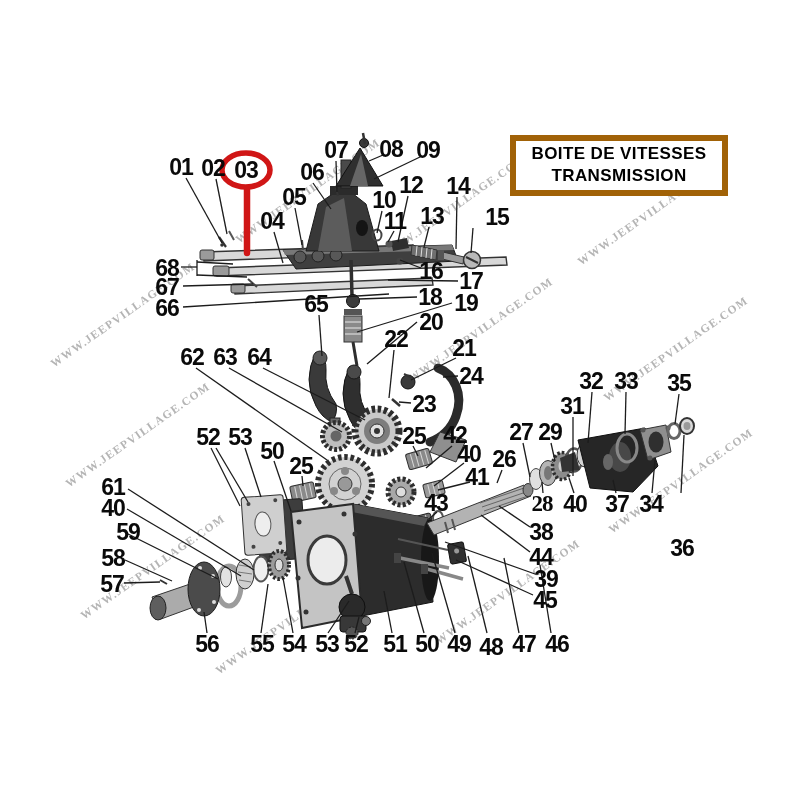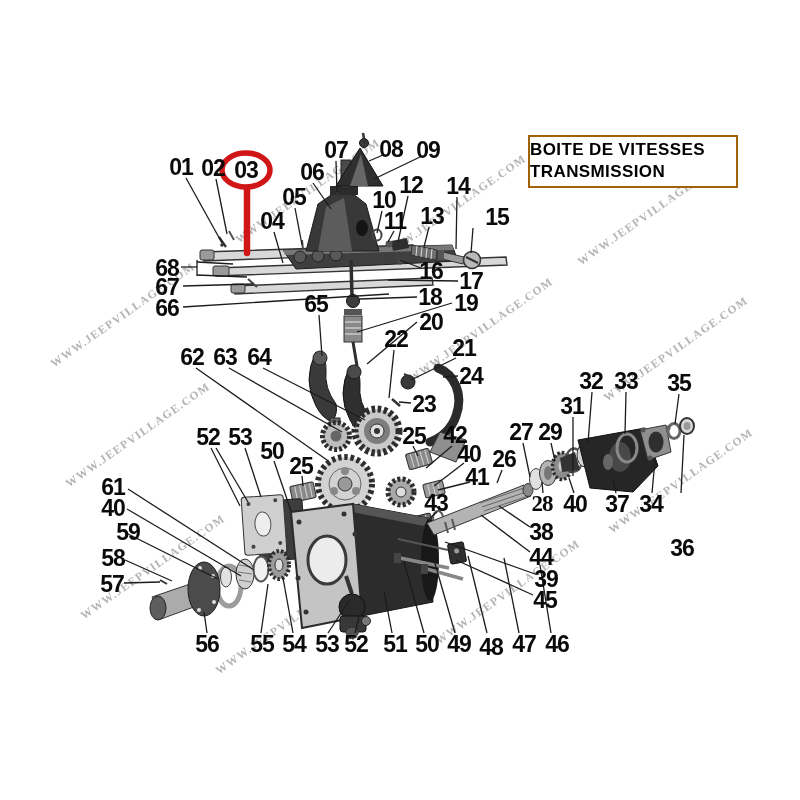--- a/index.html
+++ b/index.html
@@ -5,22 +5,22 @@
   html,body{margin:0;padding:0;background:#fff;}
   #stage{position:relative;width:800px;height:800px;background:#ffffff;overflow:hidden;
          font-family:"Liberation Sans",sans-serif;}
   #art{position:absolute;left:0;top:0;}
   .wm{font:bold 11.5px "Liberation Serif",serif;letter-spacing:1.3px;opacity:.85;}
   .leader{stroke:#1c1c1c;stroke-width:1.3;fill:none;}
   #labels{position:absolute;left:0;top:0;width:800px;height:800px;pointer-events:none;}
   .lbl{position:absolute;transform:translate(-50%,-50%);
        font:bold 23px "Liberation Sans",sans-serif;color:#0a0a0a;
        letter-spacing:-1px;white-space:nowrap;}
-  #title-box{position:absolute;left:528px;top:135px;width:206px;
-             border:2px solid #a16207;background:#fff;text-align:left;
+  #title-box{position:absolute;left:510px;top:135px;width:206px;
+             border:6px solid #a16207;background:#fff;text-align:center;
              padding:2px 0 3px;font:bold 17px "Liberation Sans",sans-serif;
              letter-spacing:.4px;color:#000;line-height:22px;}
 </style>
 </head>
 <body>
 
 <div id="stage">
 
   <svg id="art" width="800" height="800" viewBox="0 0 800 800">
 

